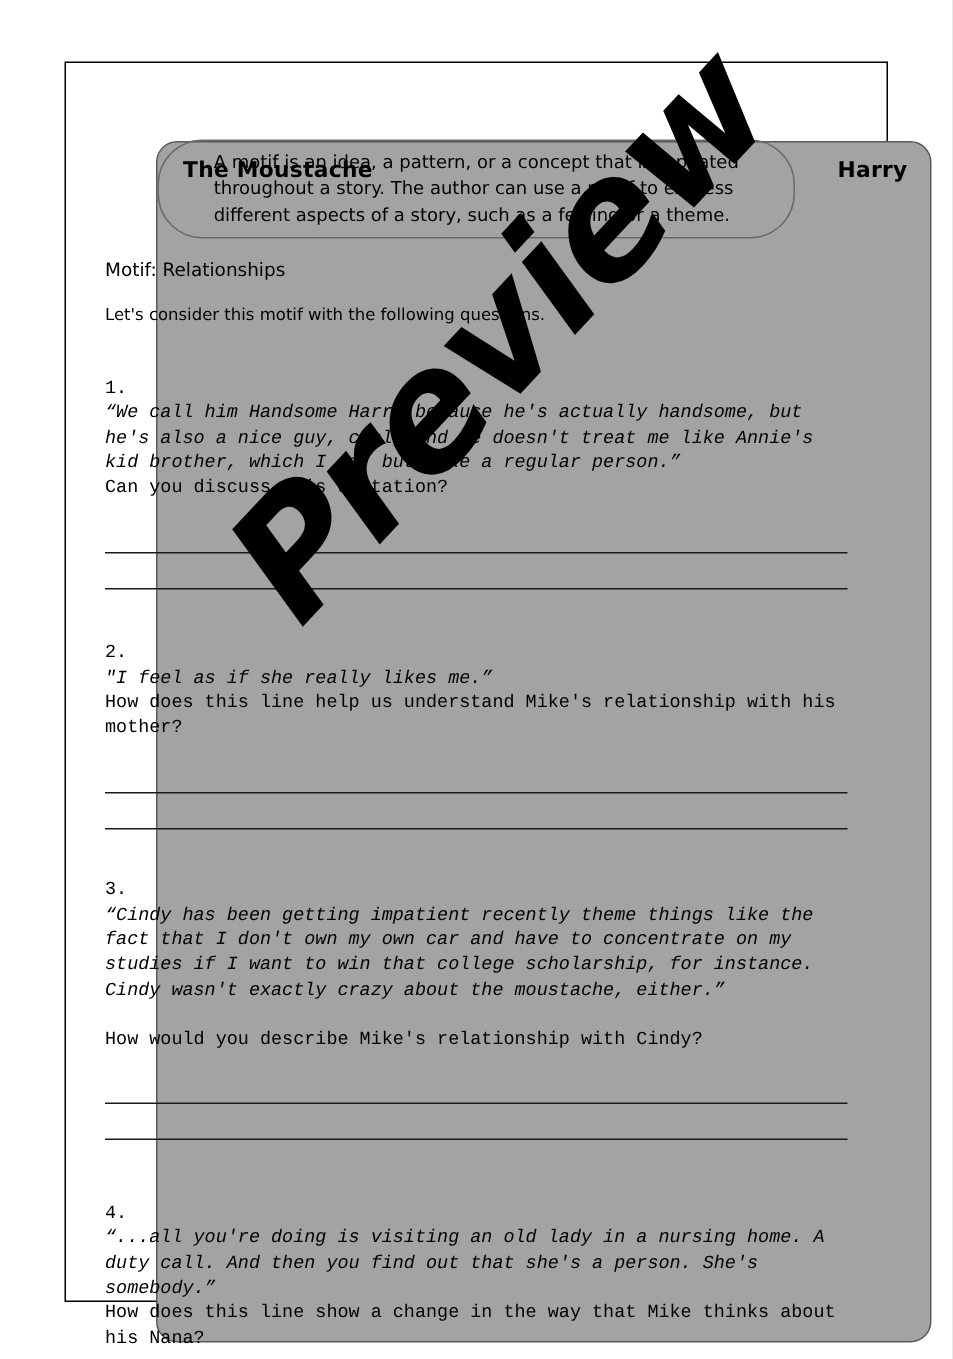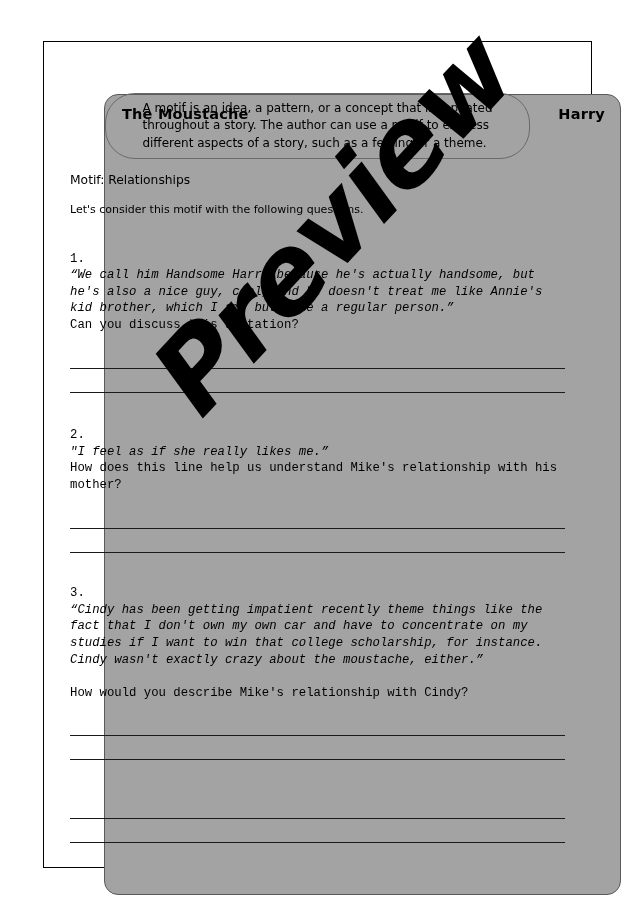--- a/index.html
+++ b/index.html
@@ -212,20 +212,25 @@
       <span>How would you describe Mike's relationship with Cindy?</span>
     </p>
     <div class="answer-lines">
       <div class="answer-line"></div>
       <div class="answer-line"></div>
     </div>
   </div>
   <div class="spacer-after-q3"></div>
 
   <div class="question-block">
+    <p class="question-text">
+      <span>4.</span>
+      <i>“...all you're doing is visiting an old lady in a nursing home. A duty call. And then you find out that she's a person. She's somebody.”</i>
+      <span>How does this line show a change in the way that Mike thinks about his Nana?</span>
+    </p>
     <div class="answer-lines">
       <div class="answer-line"></div>
       <div class="answer-line"></div>
 
     </div>
   </div>
 
 </div>
 
 <div class="watermark">

